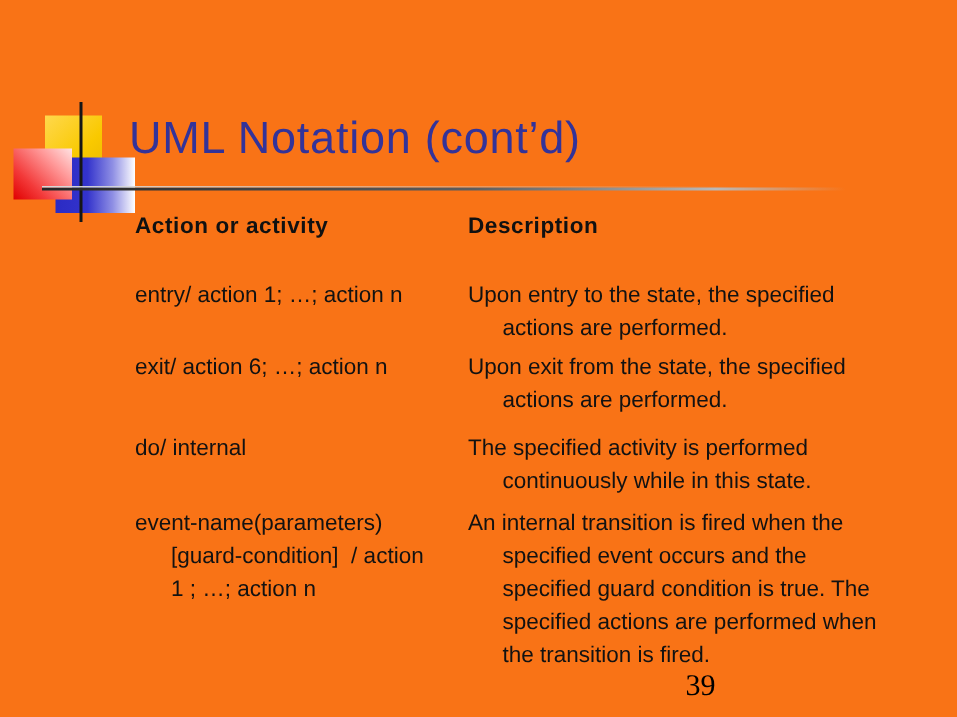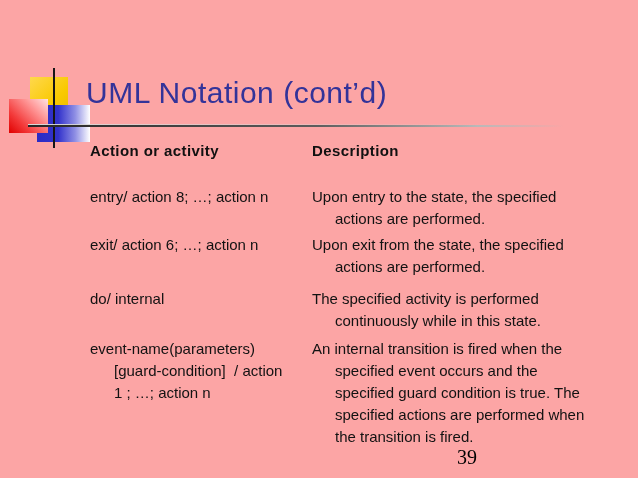--- a/index.html
+++ b/index.html
@@ -4,21 +4,21 @@
 <style>
   html, body {
     margin: 0;
     padding: 0;
     background: #ffffff;
   }
   .slide {
     position: relative;
     width: 638px;
     height: 478px;
-    background: #fca5a5;
+    background: #f97316;
     overflow: hidden;
     font-family: "Liberation Sans", sans-serif;
     color: #121212;
   }
 
   
   .logo-square { position: absolute; }
   .sq-yellow {
     left: 30px; top: 77px; width: 38px; height: 31px;
     background: linear-gradient(135deg, #ffd84d 0%, #f9c900 70%, #f0be00 100%);
@@ -106,21 +106,21 @@
   </div>
 
   <h1 class="title">UML Notation (cont’d)</h1>
 
   <div class="t-row row-hdr hdr">
     <div class="cell c1">Action or activity</div>
     <div class="cell c2">Description</div>
   </div>
 
   <div class="t-row row-1">
-    <div class="cell c1">entry/ action 8; …; action n</div>
+    <div class="cell c1">entry/ action 1; …; action n</div>
     <div class="cell c2">Upon entry to the state, the specified
 actions are performed.</div>
   </div>
 
   <div class="t-row row-2">
     <div class="cell c1">exit/ action 6; …; action n</div>
     <div class="cell c2">Upon exit from the state, the specified
 actions are performed.</div>
   </div>
 

